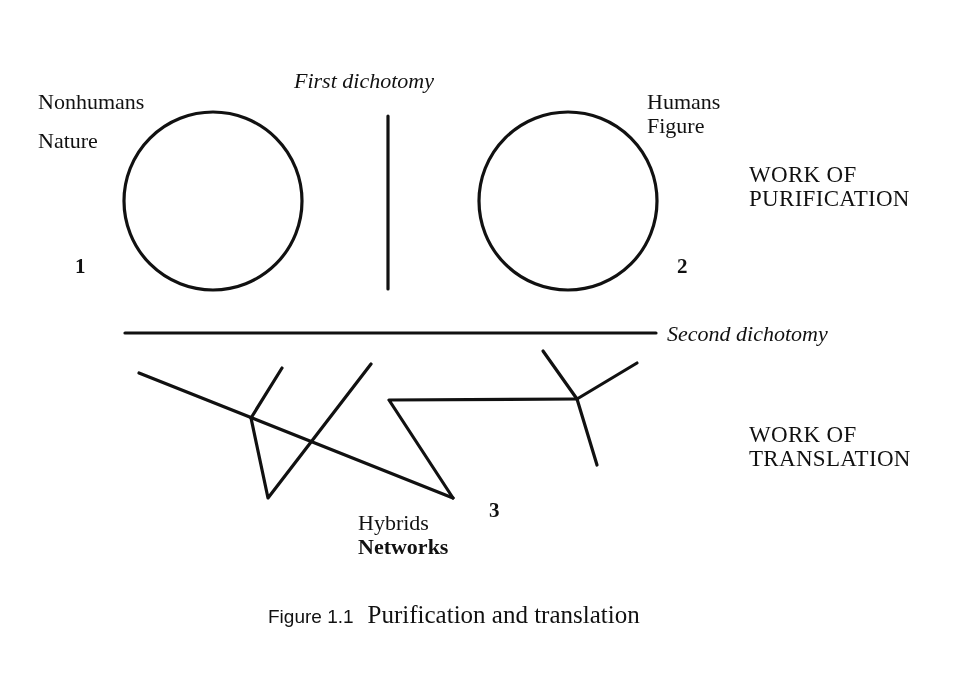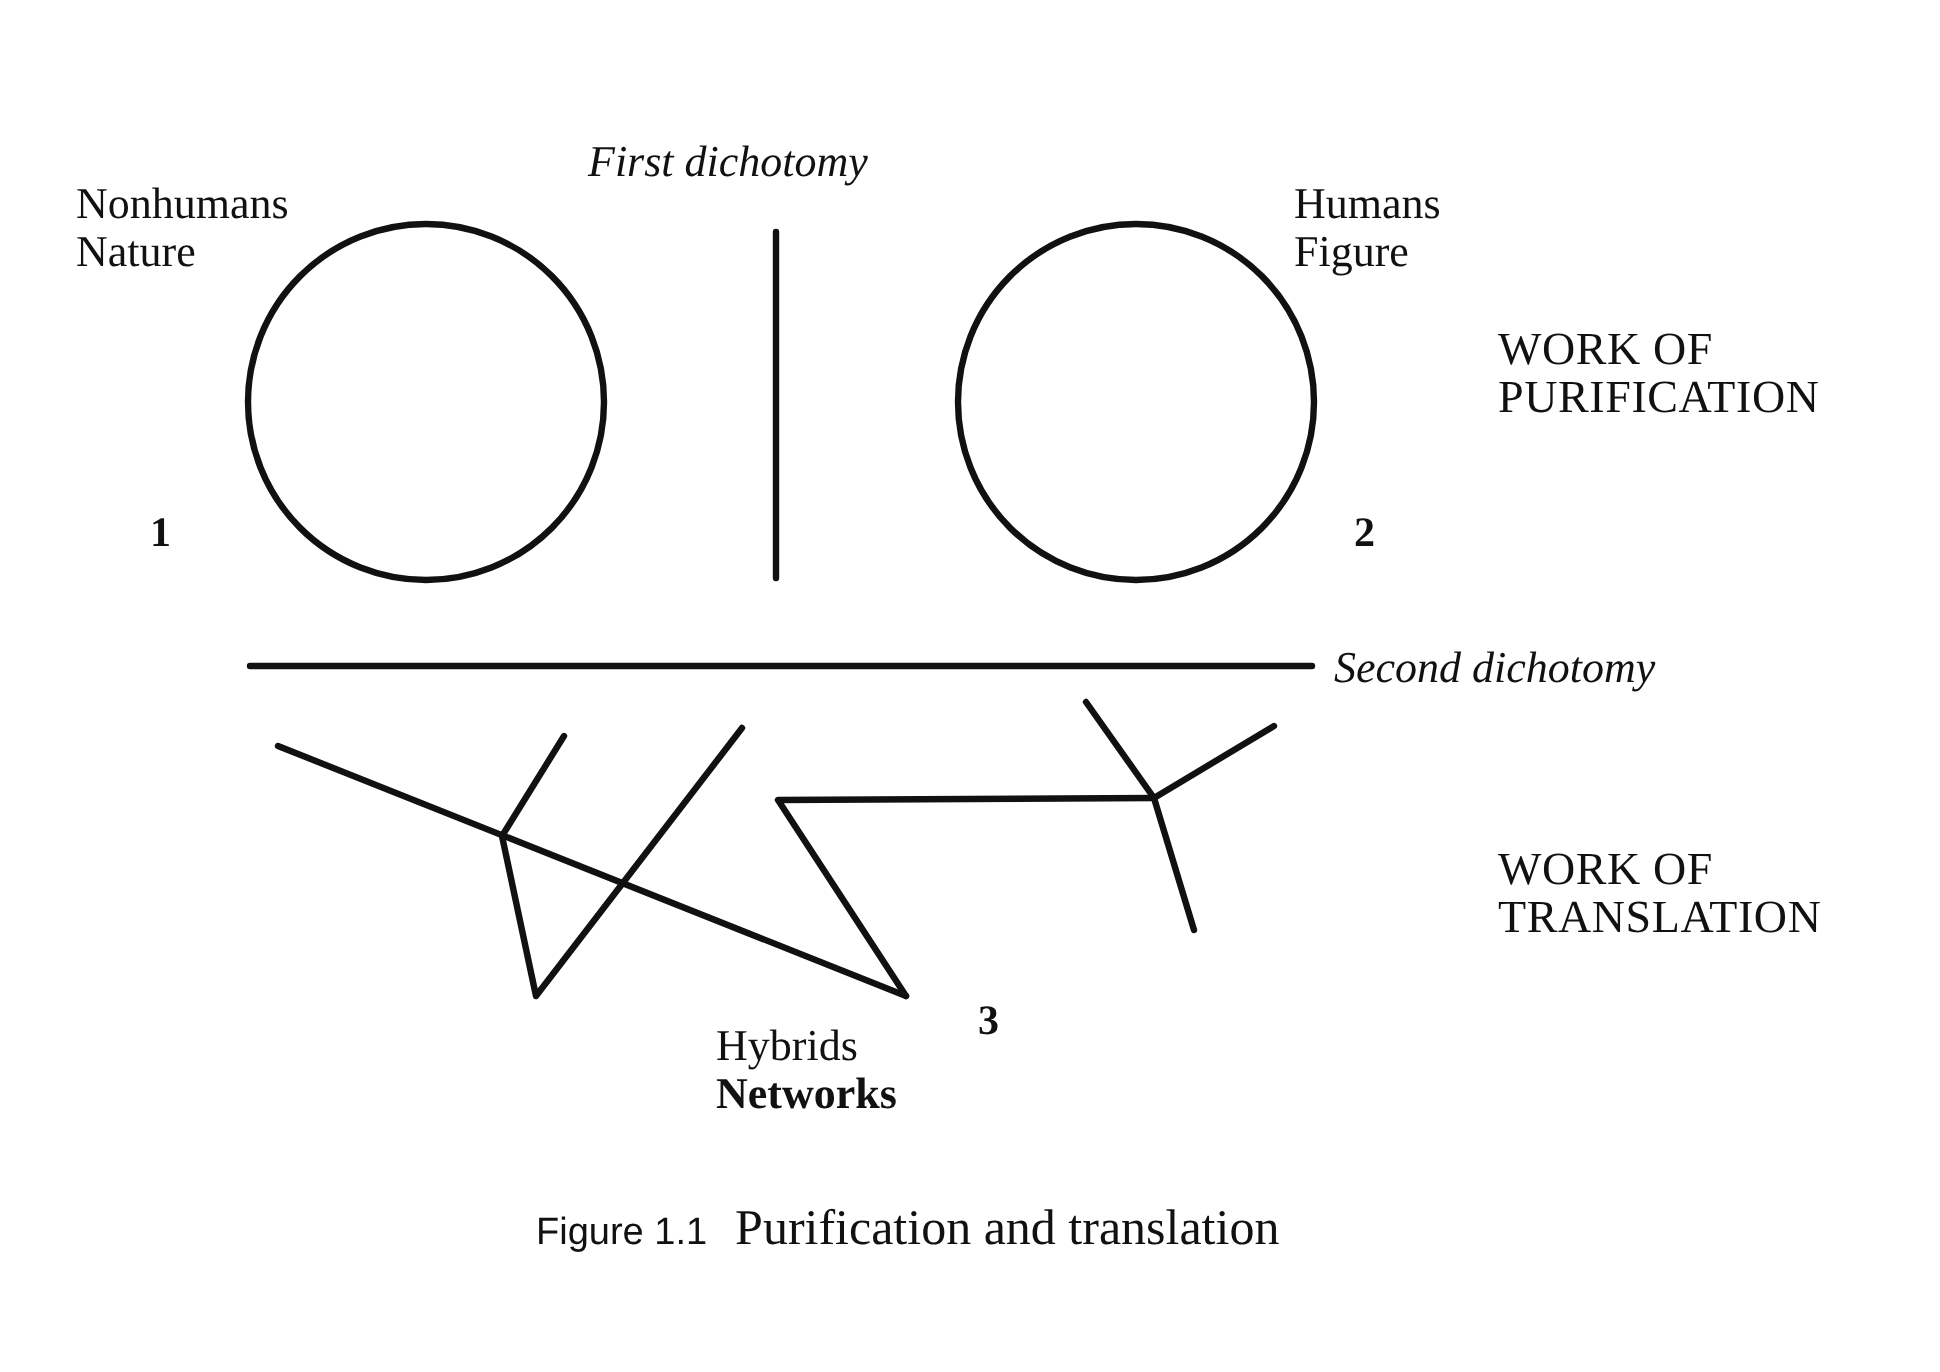--- a/index.html
+++ b/index.html
@@ -46,21 +46,21 @@
         <polyline points="251,418 268,498 371,364"></polyline>
         <polyline points="453,498 389,400 577,399"></polyline>
         <polyline points="543,351 577,399 637,363"></polyline>
         <polyline points="577,399 597,465"></polyline>
       </g>
   </svg>
 
   <div class="lbl it" style="left:294px; top:69px;">First dichotomy</div>
 
   <div class="lbl" style="left:38px; top:90px;">Nonhumans</div>
-  <div class="lbl" style="left:38px; top:114px;">Nature</div>
+  <div class="lbl" style="left:38px; top:129px;">Nature</div>
 
   <div class="lbl" style="left:647px; top:90px;">Humans</div>
   <div class="lbl" style="left:647px; top:114px;">Figure</div>
 
   <div class="lbl caps" style="left:749px; top:162px;">WORK OF</div>
   <div class="lbl caps" style="left:749px; top:186px;">PURIFICATION</div>
 
   <div class="lbl num" style="left:75px; top:254px;">1</div>
   <div class="lbl num" style="left:677px; top:254px;">2</div>
 

